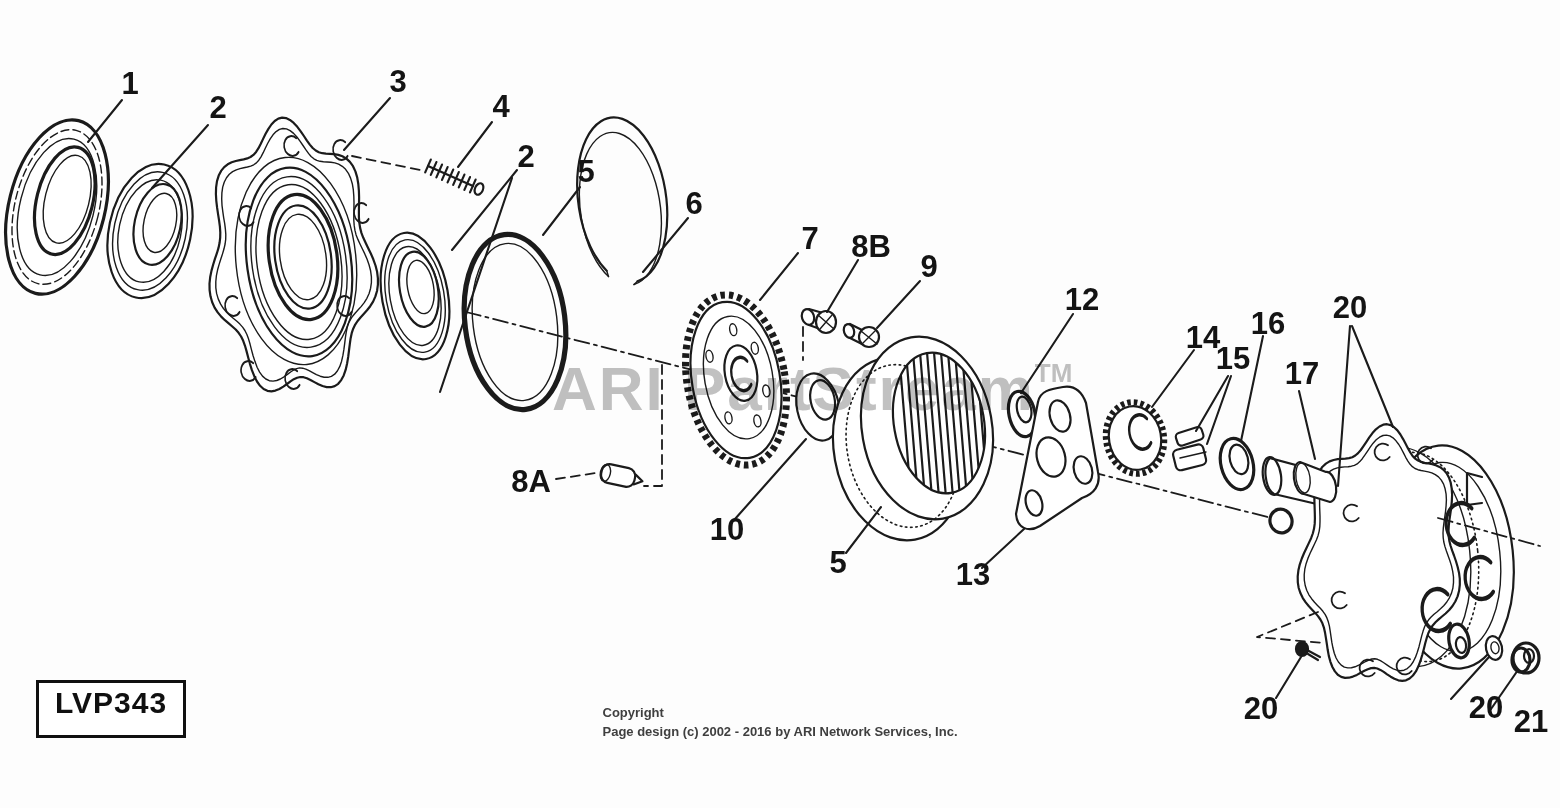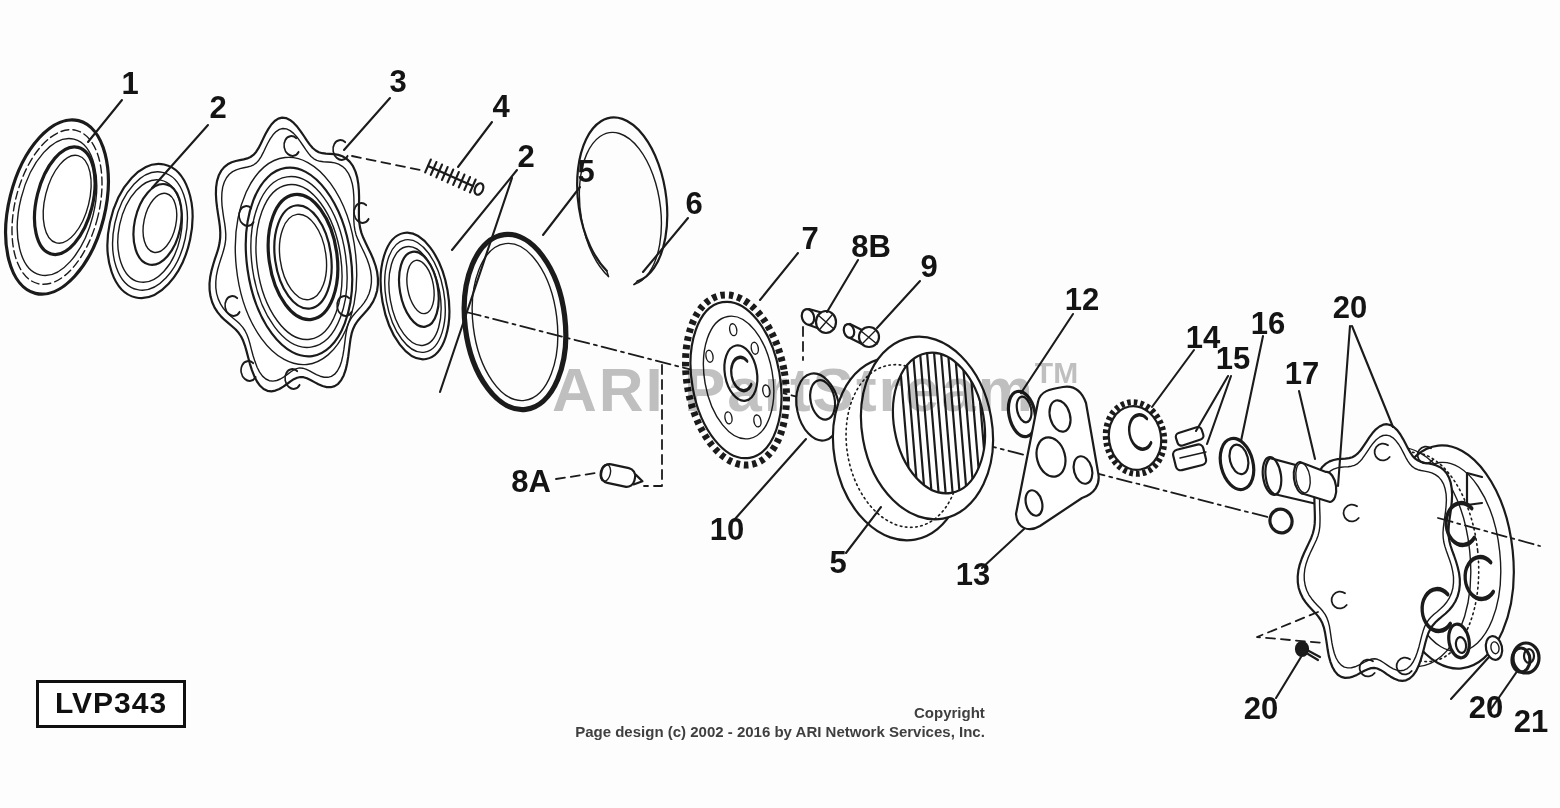--- a/index.html
+++ b/index.html
@@ -18,26 +18,26 @@
   #art .teeth2{stroke-width:6;stroke-dasharray:3.6 3;stroke-linecap:butt;}
   #art .dash{stroke-dasharray:9 6;stroke-width:1.8;}
   #art .dashdot{stroke-dasharray:15 5 3 5;stroke-width:1.8;}
   #art .dot{stroke-dasharray:1.6 3.6;stroke-width:1.6;}
   #art .ldr{stroke-width:2.1;}
   .callout{position:absolute;transform:translate(-50%,-50%);
            font-weight:700;font-size:31px;color:#141414;white-space:nowrap;cursor:pointer;}
   .watermark{position:absolute;left:552px;top:358px;line-height:1;white-space:nowrap;
              font-weight:700;font-size:62px;letter-spacing:2px;color:#8e8e8e;opacity:.55;
              mix-blend-mode:multiply;pointer-events:none;}
-  .watermark sup{font-size:30px;vertical-align:28px;letter-spacing:0;}
+  .watermark sup{font-size:26px;vertical-align:28px;letter-spacing:0;}
   .code-badge{position:absolute;left:36px;top:680px;border:3.5px solid #101010;
-              padding:3px 16px 5px 16px;background:#fff;}
+              padding:3px 16px 15px 16px;background:#fff;}
   .code-badge span{font-weight:700;font-size:30px;letter-spacing:1px;color:#101010;}
   .copyright{position:absolute;left:780px;top:703px;transform:translateX(-50%);
-             text-align:right;color:#3f3f3f;font-weight:700;font-size:15px;line-height:19px;}
+             text-align:left;color:#3f3f3f;font-weight:700;font-size:13px;line-height:19px;}
 </style>
 </head>
 <body>
 
 <div class="stage">
 
 <svg id="art" width="1560" height="808" viewBox="0 0 1560 808">
   <defs>
     <path id="ch" d="M7.4,-7.4 A10.5,10.5 0 1 0 7.4,7.4"></path>
     <clipPath id="rgclip">

